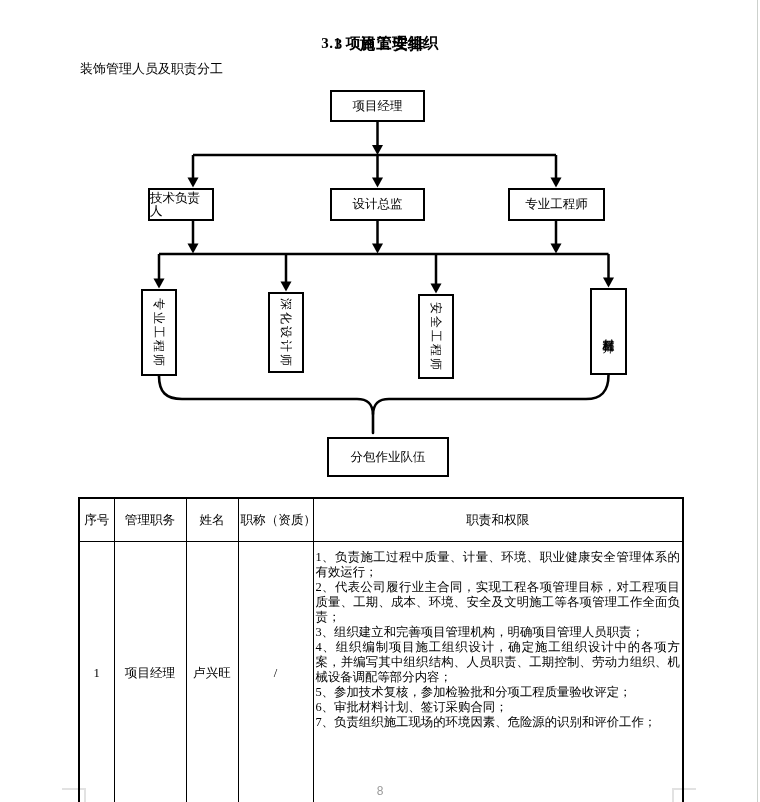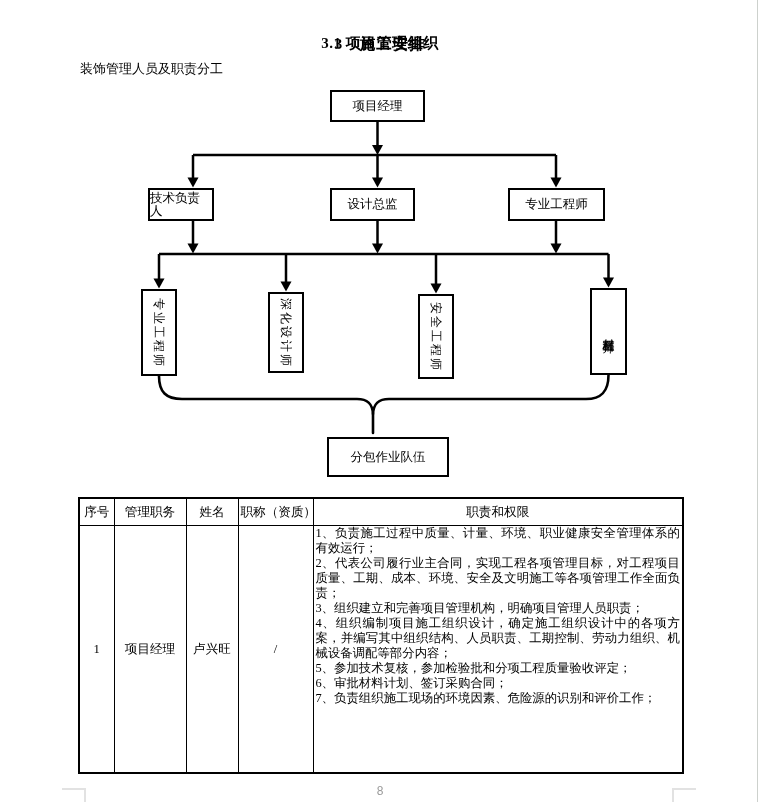--- a/index.html
+++ b/index.html
@@ -26,21 +26,21 @@
   }
   .vnode.upright{text-orientation:upright;letter-spacing:1px;}
   
   table.resp{
     position:absolute;left:78px;top:497px;width:604px;
     border-collapse:collapse;table-layout:fixed;z-index:2;
     border:2.5px solid #000;
   }
   table.resp th, table.resp td{
     border:1.6px solid #000;font-weight:normal;
-    font-size:12.6px;padding:0 2px;
+    font-size:12.6px;padding:8px 2px;
   }
   table.resp th{height:26px;text-align:center;white-space:nowrap;overflow:hidden;}
   td.mid{text-align:center;vertical-align:middle;font-size:13px;}
   td.duties{vertical-align:top;padding:2px 4px 0 4px;height:246px;}
   .duty-line{font-size:12.4px;line-height:15px;text-align:justify;}
   
   .page-num{left:0;right:0;top:784px;text-align:center;font-size:12px;color:#9a9a9a;font-family:"Liberation Sans",sans-serif;}
   .mark-left{left:62px;top:788px;width:22px;height:14px;border-top:2px solid #e2e2e2;border-right:2px solid #e2e2e2;}
   .mark-right{left:672px;top:788px;width:22px;height:14px;border-top:2px solid #e2e2e2;border-left:2px solid #e2e2e2;}
   .right-edge{left:757px;top:0;width:1px;height:802px;background:#cdd1cd;}
@@ -76,21 +76,21 @@
   </g>
   <g stroke="#000" stroke-width="2.6" fill="none" stroke-linecap="round">
     <path d="M 159 376 C 159 392, 166 399, 182 399 L 357 399 C 368 399, 372.5 404, 373 414 L 373 433"></path>
     <path d="M 608.5 375 C 608.5 392, 601 399, 586 399 L 389 399 C 378 399, 373.5 404, 373 414"></path>
   </g>
 </svg>
 
 <div class="node" style="left:330px;top:90px;width:95px;height:32px;">项目经理</div>
 
 <div class="node" style="left:148px;top:188px;width:66px;height:33px;">技术负责人</div>
-<div class="node" style="left:330px;top:188px;width:85px;height:33px;">设计总监</div>
+<div class="node" style="left:330px;top:188px;width:95px;height:33px;">设计总监</div>
 <div class="node" style="left:508px;top:188px;width:97px;height:33px;">专业工程师</div>
 
 <div class="node vnode" style="left:141px;top:289px;width:36px;height:87px;">专业工程师</div>
 <div class="node vnode" style="left:268px;top:292px;width:36px;height:81px;">深化设计师</div>
 <div class="node vnode" style="left:418px;top:294px;width:36px;height:85px;">安全工程师</div>
 <div class="node vnode upright" style="left:590px;top:288px;width:37px;height:87px;">材料工程师</div>
 
 <div class="node" style="left:327px;top:437px;width:122px;height:40px;">分包作业队伍</div>
 
 <table class="resp">

